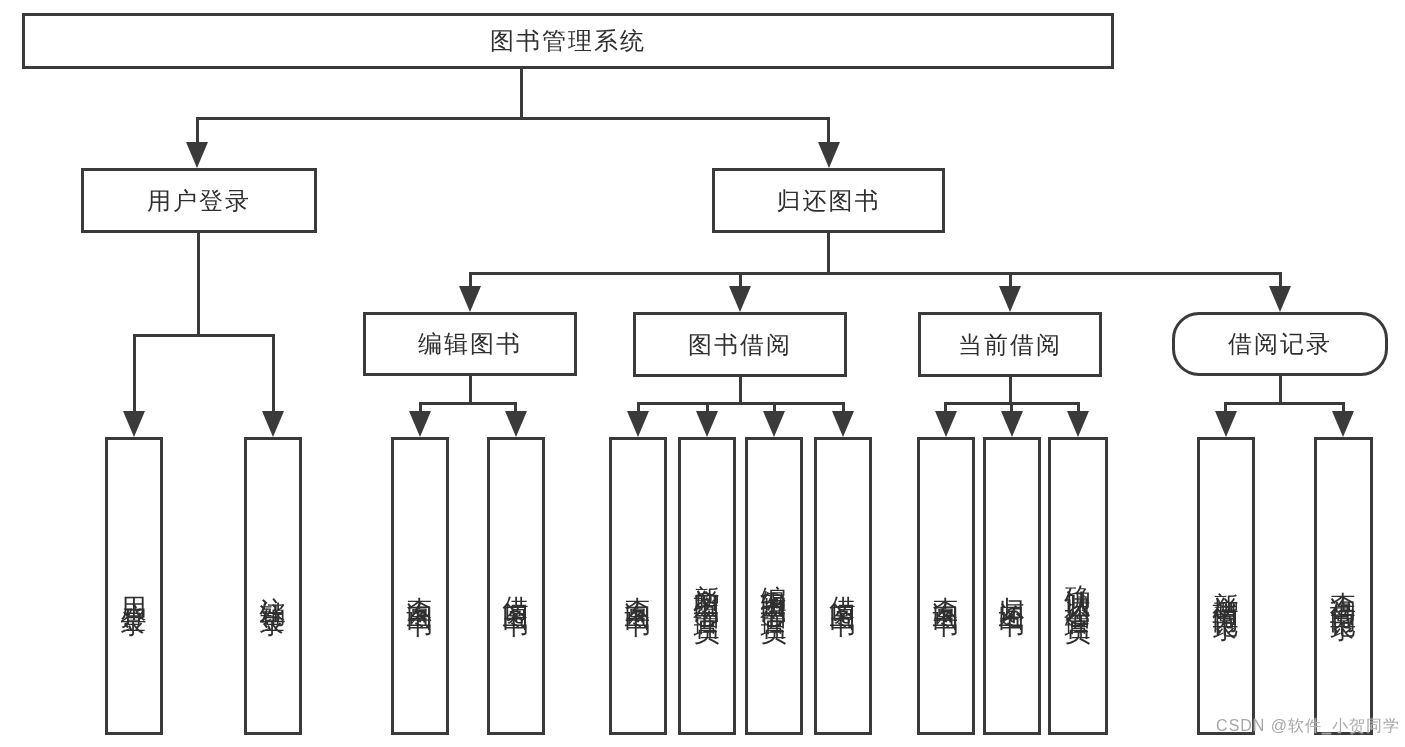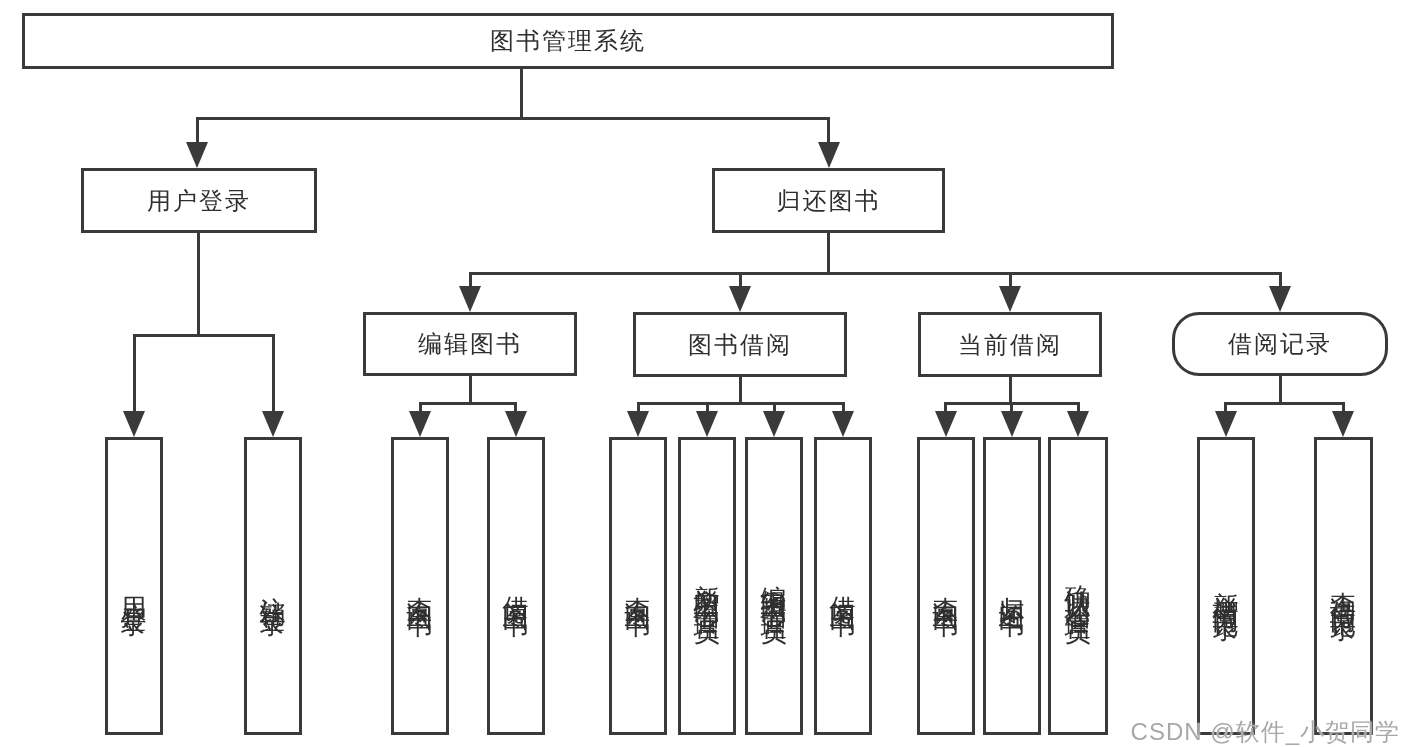--- a/index.html
+++ b/index.html
@@ -46,21 +46,21 @@
   .ah{
     position:absolute;width:0;height:0;
     border-left:11px solid transparent;
     border-right:11px solid transparent;
     border-top:26px solid var(--line);
   }
   .watermark{
     position:absolute;
     top:716px;
     right:5px;
-    font-size:24px;
+    font-size:16px;
     color:var(--wm);
     letter-spacing:1px;
     white-space:nowrap;
     text-shadow:0 0 2px #fff;
     z-index:5;
   }
 </style>
 </head>
 <body>
 

